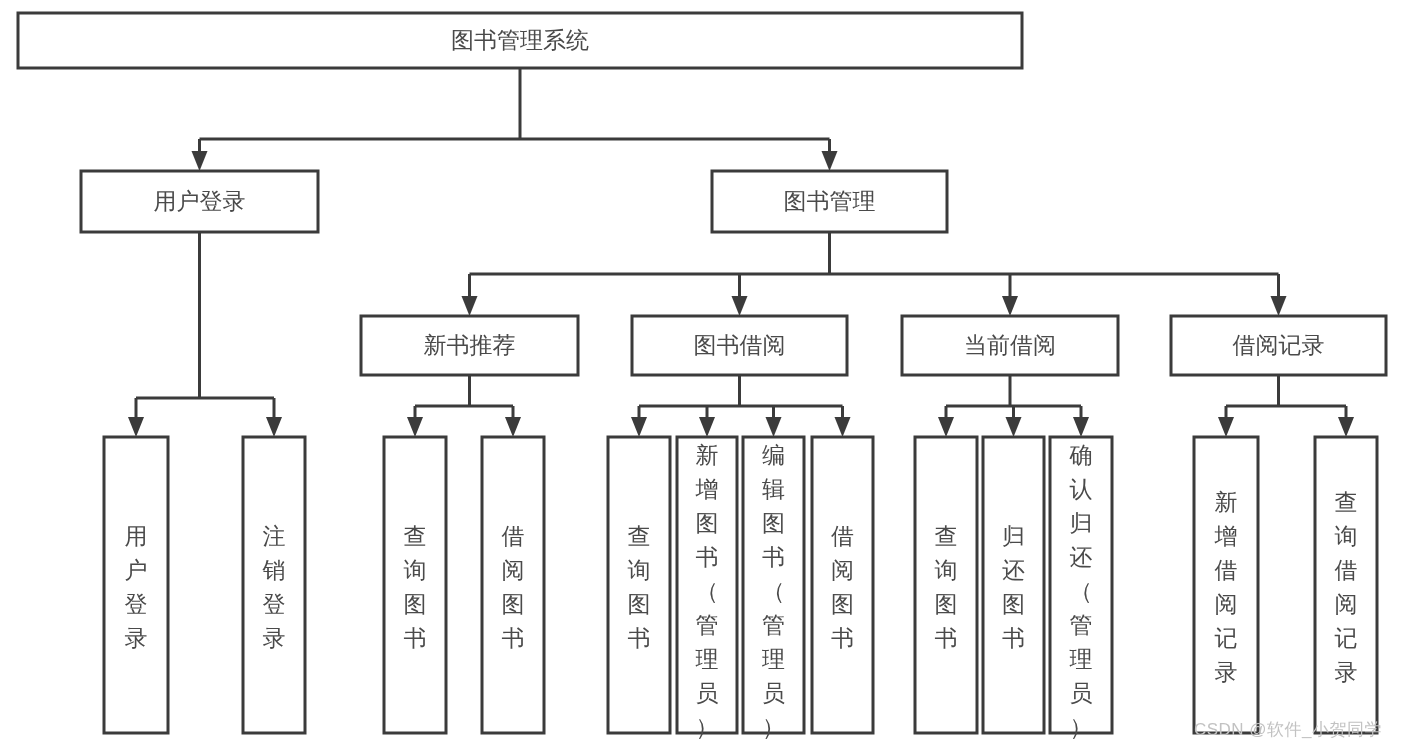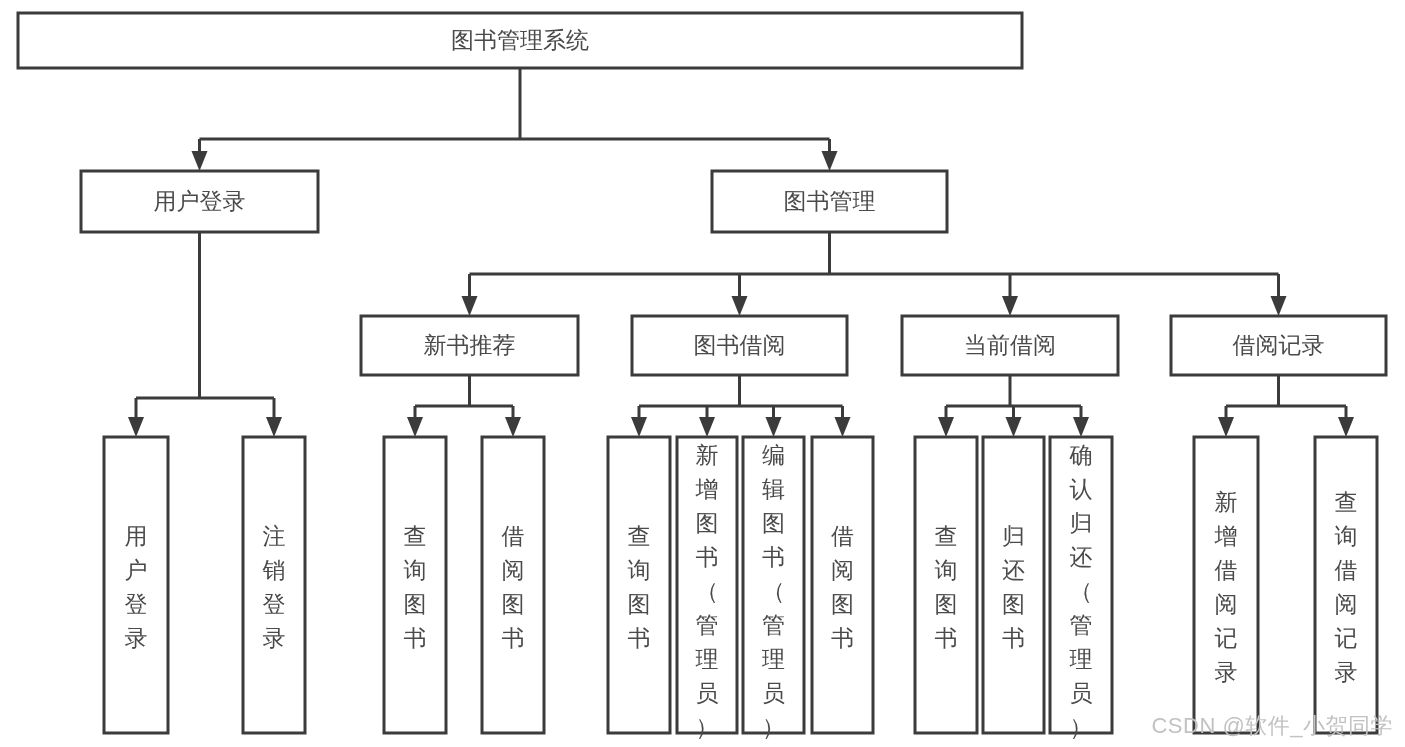--- a/index.html
+++ b/index.html
@@ -49,24 +49,24 @@
     dominant-baseline: middle;
   }
   .node-label-vertical {
     fill: #4a4a4a;
     font-family: "Liberation Sans", "DejaVu Sans", sans-serif;
     font-size: 23px;
     text-anchor: middle;
   }
   .watermark {
     position: absolute;
-    right: 12px;
+    right: 23px;
     bottom: 6px;
     font-family: "Liberation Sans", "DejaVu Sans", sans-serif;
-    font-size: 22px;
+    font-size: 17px;
     color: #c2c2c2;
     letter-spacing: 0.5px;
     white-space: nowrap;
     user-select: none;
   }
 </style>
 </head>
 <body>
 
 <div id="diagram-root">

